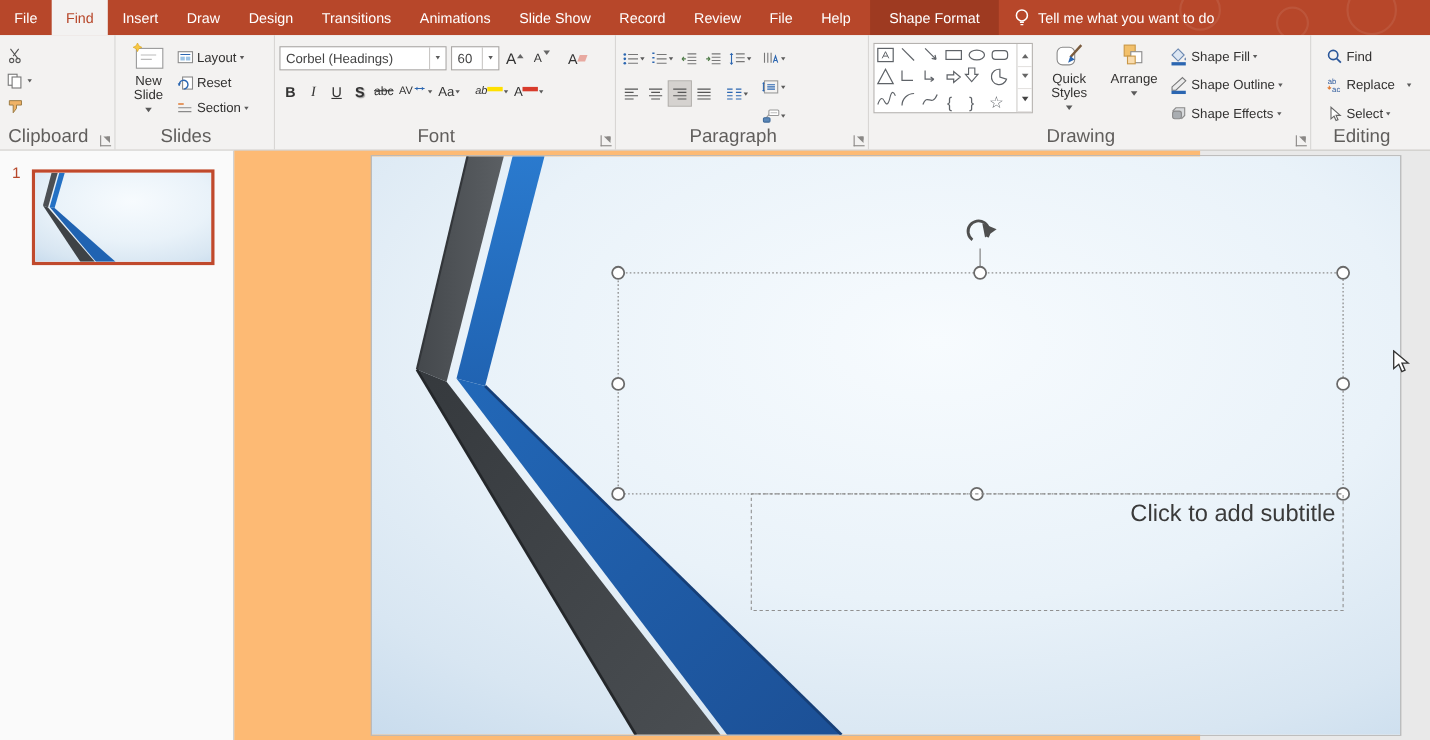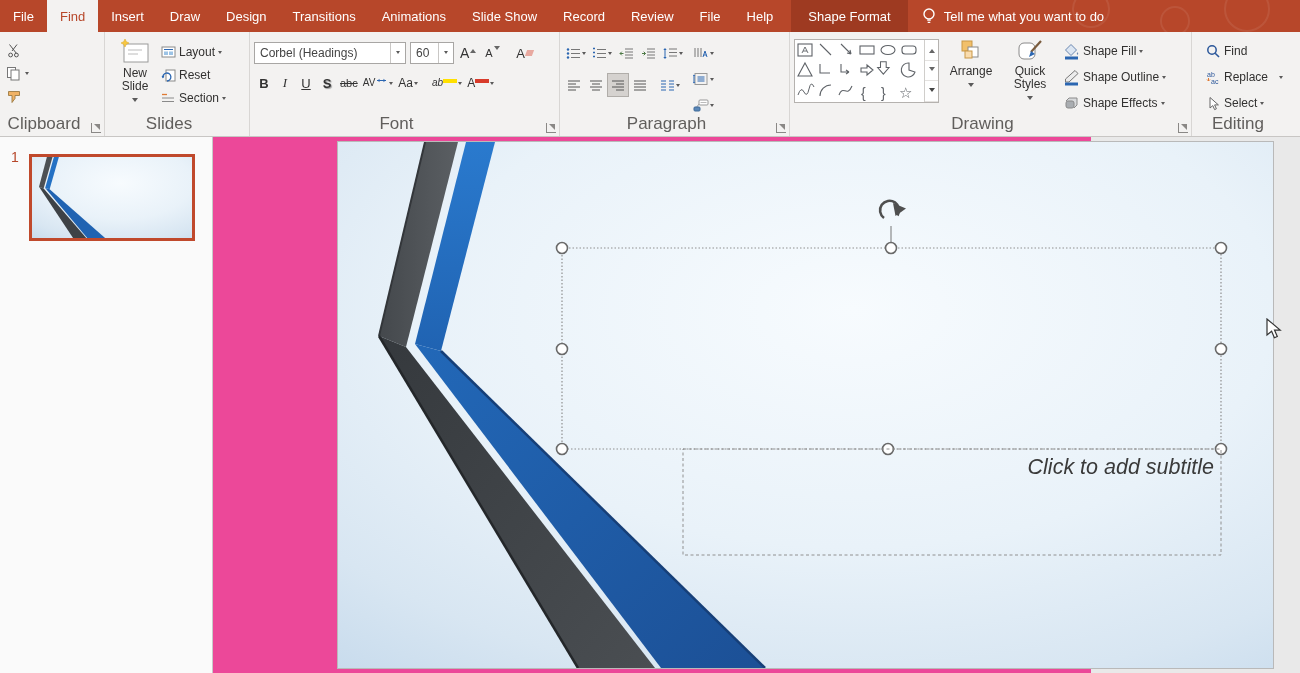--- a/index.html
+++ b/index.html
@@ -56,21 +56,21 @@
 
   
   .panel { position:absolute; top:137px; left:0; width:213px; height:536px;
     background:#fafafa; border-right:1px solid #c9c9c9; }
   .slidenum { position:absolute; left:11px; top:12px; color:#b7472a; font-size:14px; }
   .thumb { position:absolute; left:29px; top:17px; width:166px; height:87px;
     border:3px solid #c0492c; background:#fff; }
   .thumb svg { display:block; width:100%; height:100%; }
 
   
-  .canvas { position:absolute; top:137px; left:213px; width:878px; height:536px; background:#ec4899;font-style:italic; }
+  .canvas { position:absolute; top:137px; left:213px; width:878px; height:536px; background:#fdba74; }
   .slide { position:absolute; left:125px; top:5px; width:935px; height:526px;
     box-shadow:0 0 0 1px #b9b9b9; }
   .slide svg { display:block; width:935px; height:526px; }
   .cursor { position:absolute; left:1053px; top:181px; width:17px; height:22px; }
 </style>
 </head>
 <body>
 
 <div class="titlebar">
   <div class="deco" style="right:30px; top:-14px; width:46px; height:46px;"></div>
@@ -386,36 +386,36 @@
               <span class="tri-up"></span>
             </div>
           <div>
               <span class="tri-dn"></span>
             </div>
           <div>
               <span class="tri-dn" style="border-top-color:#444"></span>
             </div>
         </div>
       </div>
+      <div class="bigbtn" style="width:54px">
+        <svg width="26" height="24" viewBox="0 0 26 24">
+          <rect x="2" y="4" width="16" height="16" rx="5" fill="#fff" stroke="#8a8a8a"></rect>
+          <path d="M24 2 L14 13" stroke="#7a5c3e" stroke-width="2.2"></path>
+          <path d="M14 12 l4 3 -6 3 z" fill="#2b66b1"></path>
+        </svg>
+        <span style="width:46px">Quick Styles</span>
+        <span class="caret"></span>
+      </div>
       <div class="bigbtn" style="width:52px">
         <svg width="22" height="24" viewBox="0 0 22 24">
           <rect x="2" y="2" width="10" height="10" fill="#f2c06a" stroke="#c99746"></rect>
           <rect x="8" y="8" width="10" height="10" fill="#fff" stroke="#8a8a8a"></rect>
           <rect x="5" y="12" width="7" height="7" fill="#f9dcae" stroke="#c99746"></rect>
         </svg>
         <span>Arrange</span>
-        <span class="caret"></span>
-      </div>
-      <div class="bigbtn" style="width:54px">
-        <svg width="26" height="24" viewBox="0 0 26 24">
-          <rect x="2" y="4" width="16" height="16" rx="5" fill="#fff" stroke="#8a8a8a"></rect>
-          <path d="M24 2 L14 13" stroke="#7a5c3e" stroke-width="2.2"></path>
-          <path d="M14 12 l4 3 -6 3 z" fill="#2b66b1"></path>
-        </svg>
-        <span style="width:46px">Quick Styles</span>
         <span class="caret"></span>
       </div>
       <div style="display:flex; flex-direction:column; gap:6px; padding-top:5px">
         <div class="mini">
           <svg width="17" height="17" viewBox="0 0 17 17">
             <path d="M8 1.5 L13.5 7 L8 12.5 L2.5 7 Z" fill="#dce6f2" stroke="#6a87b0"></path>
             <path d="M14.5 9 q1.5 2 0 3 q-1.5-1 0-3" fill="#6a87b0"></path>
             <rect x="2" y="13.5" width="13" height="3" fill="#2b66b1"></rect>
           </svg>
           <span>Shape Fill</span>

